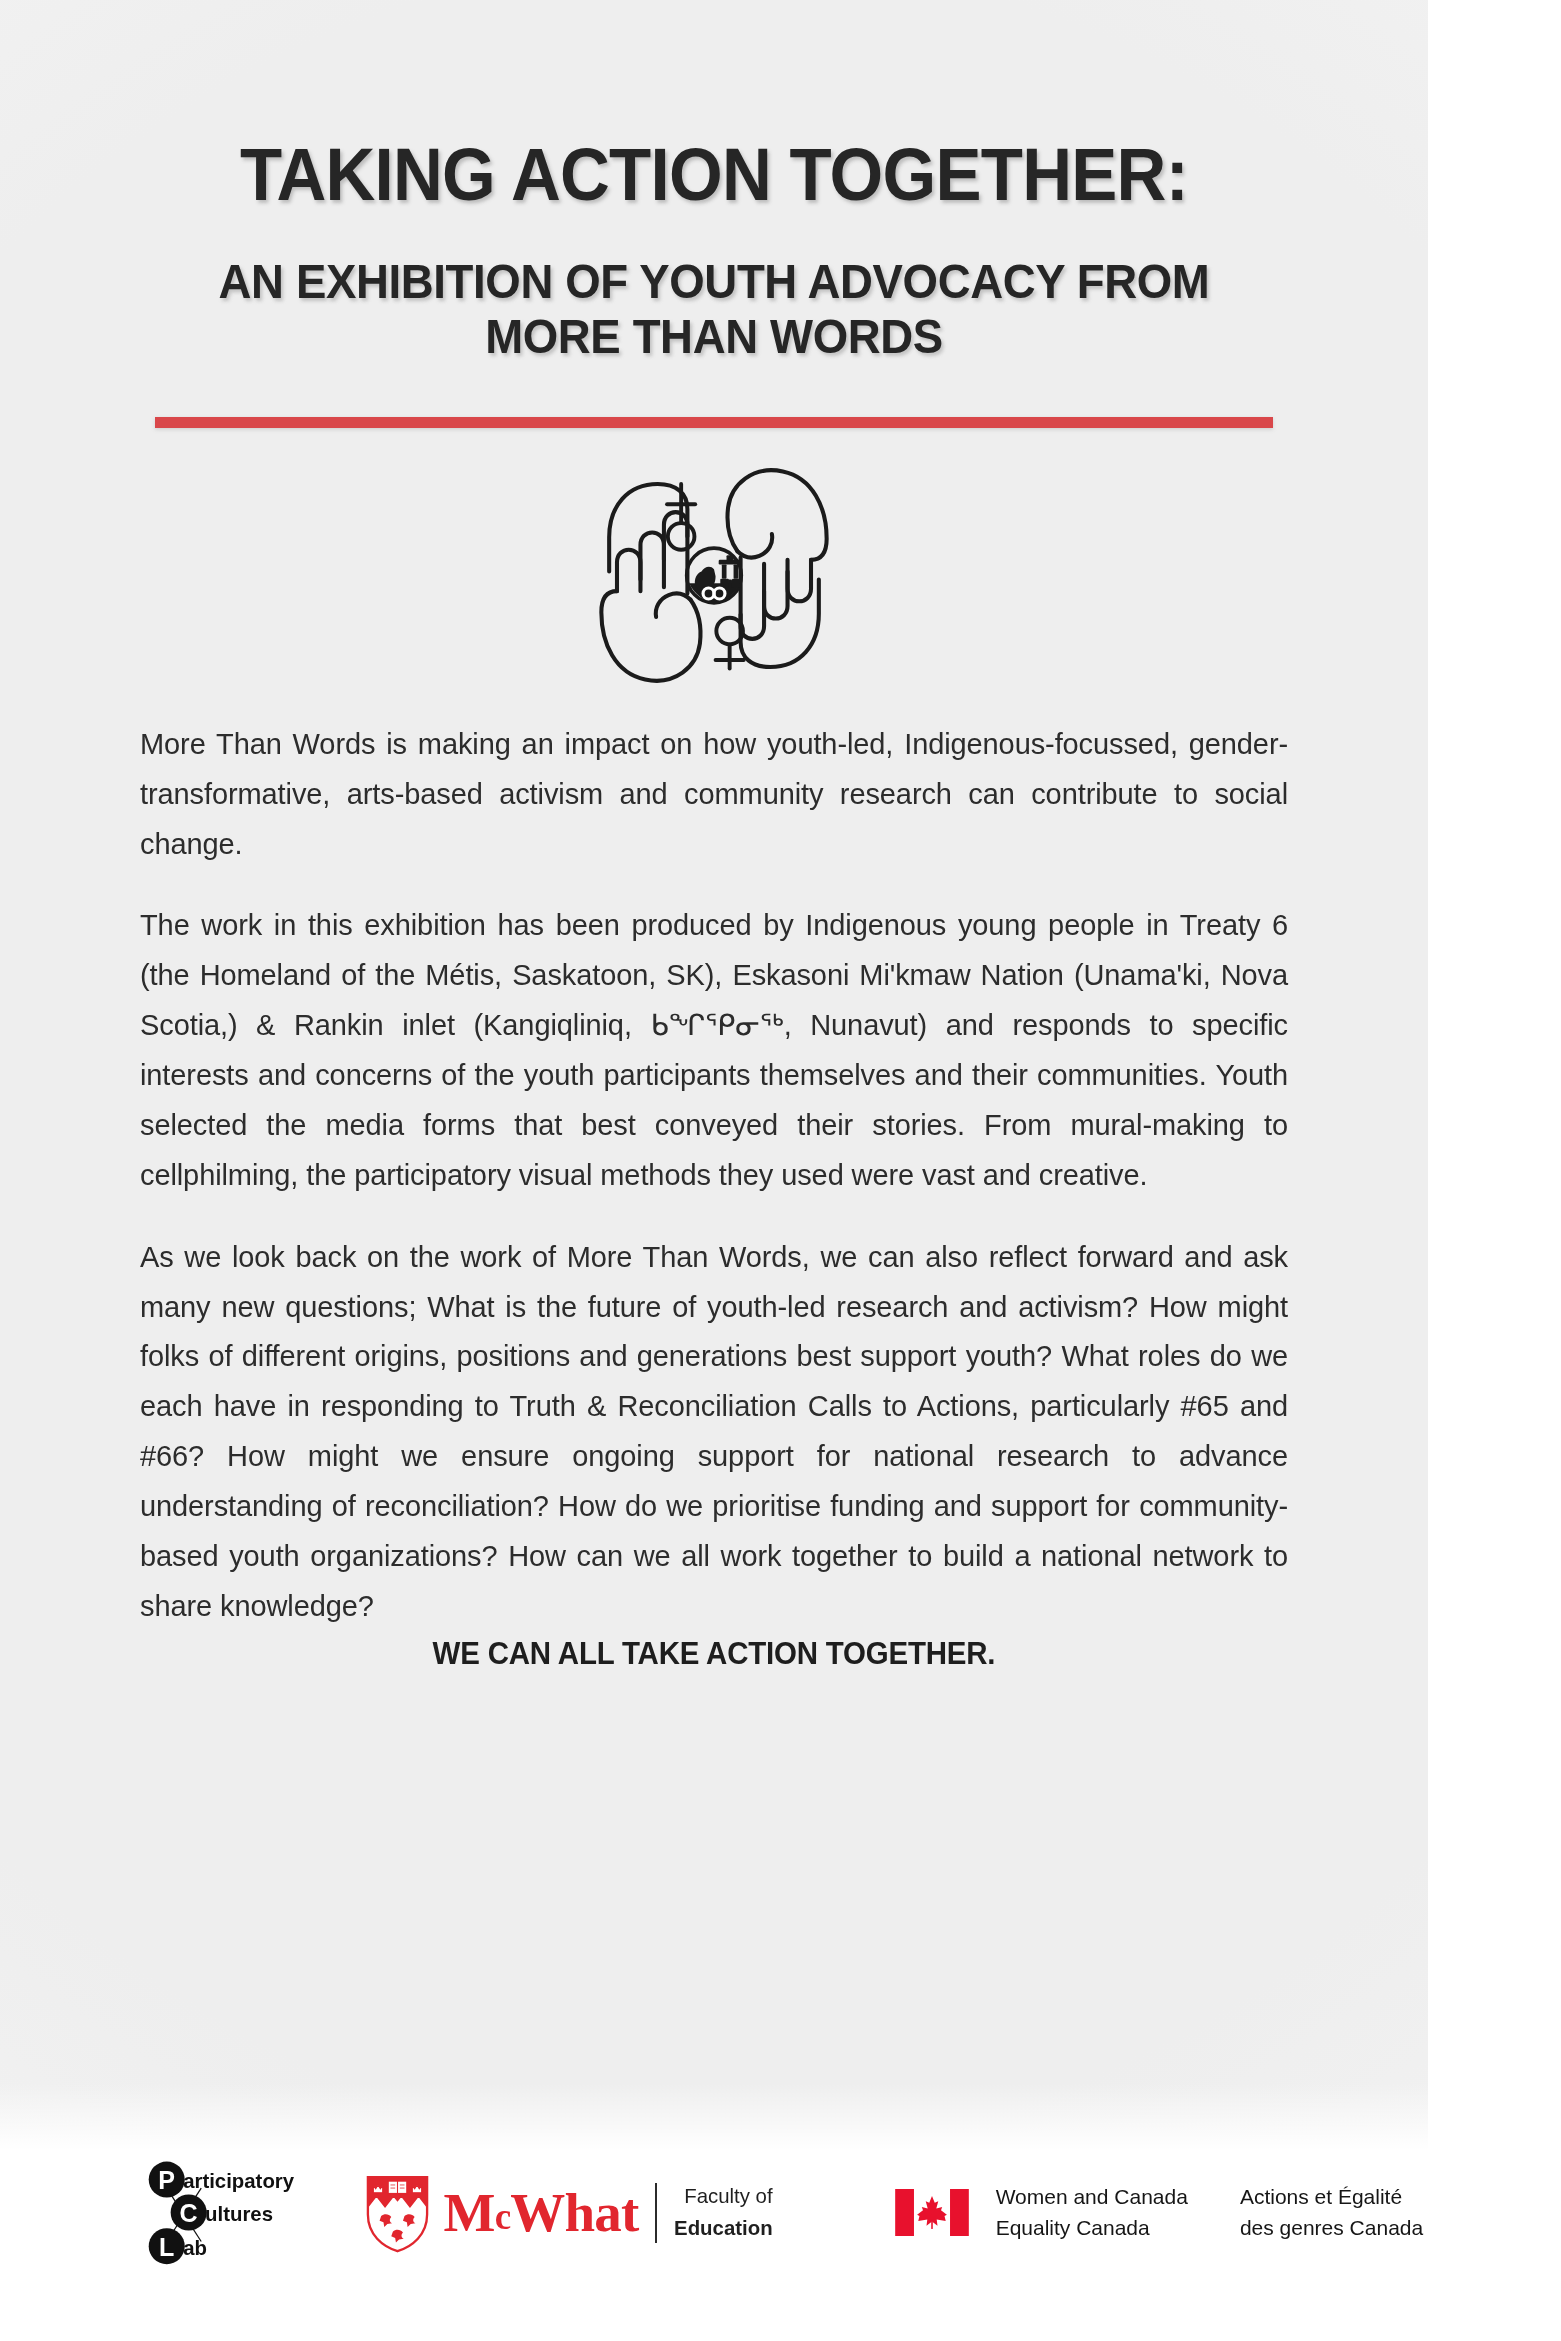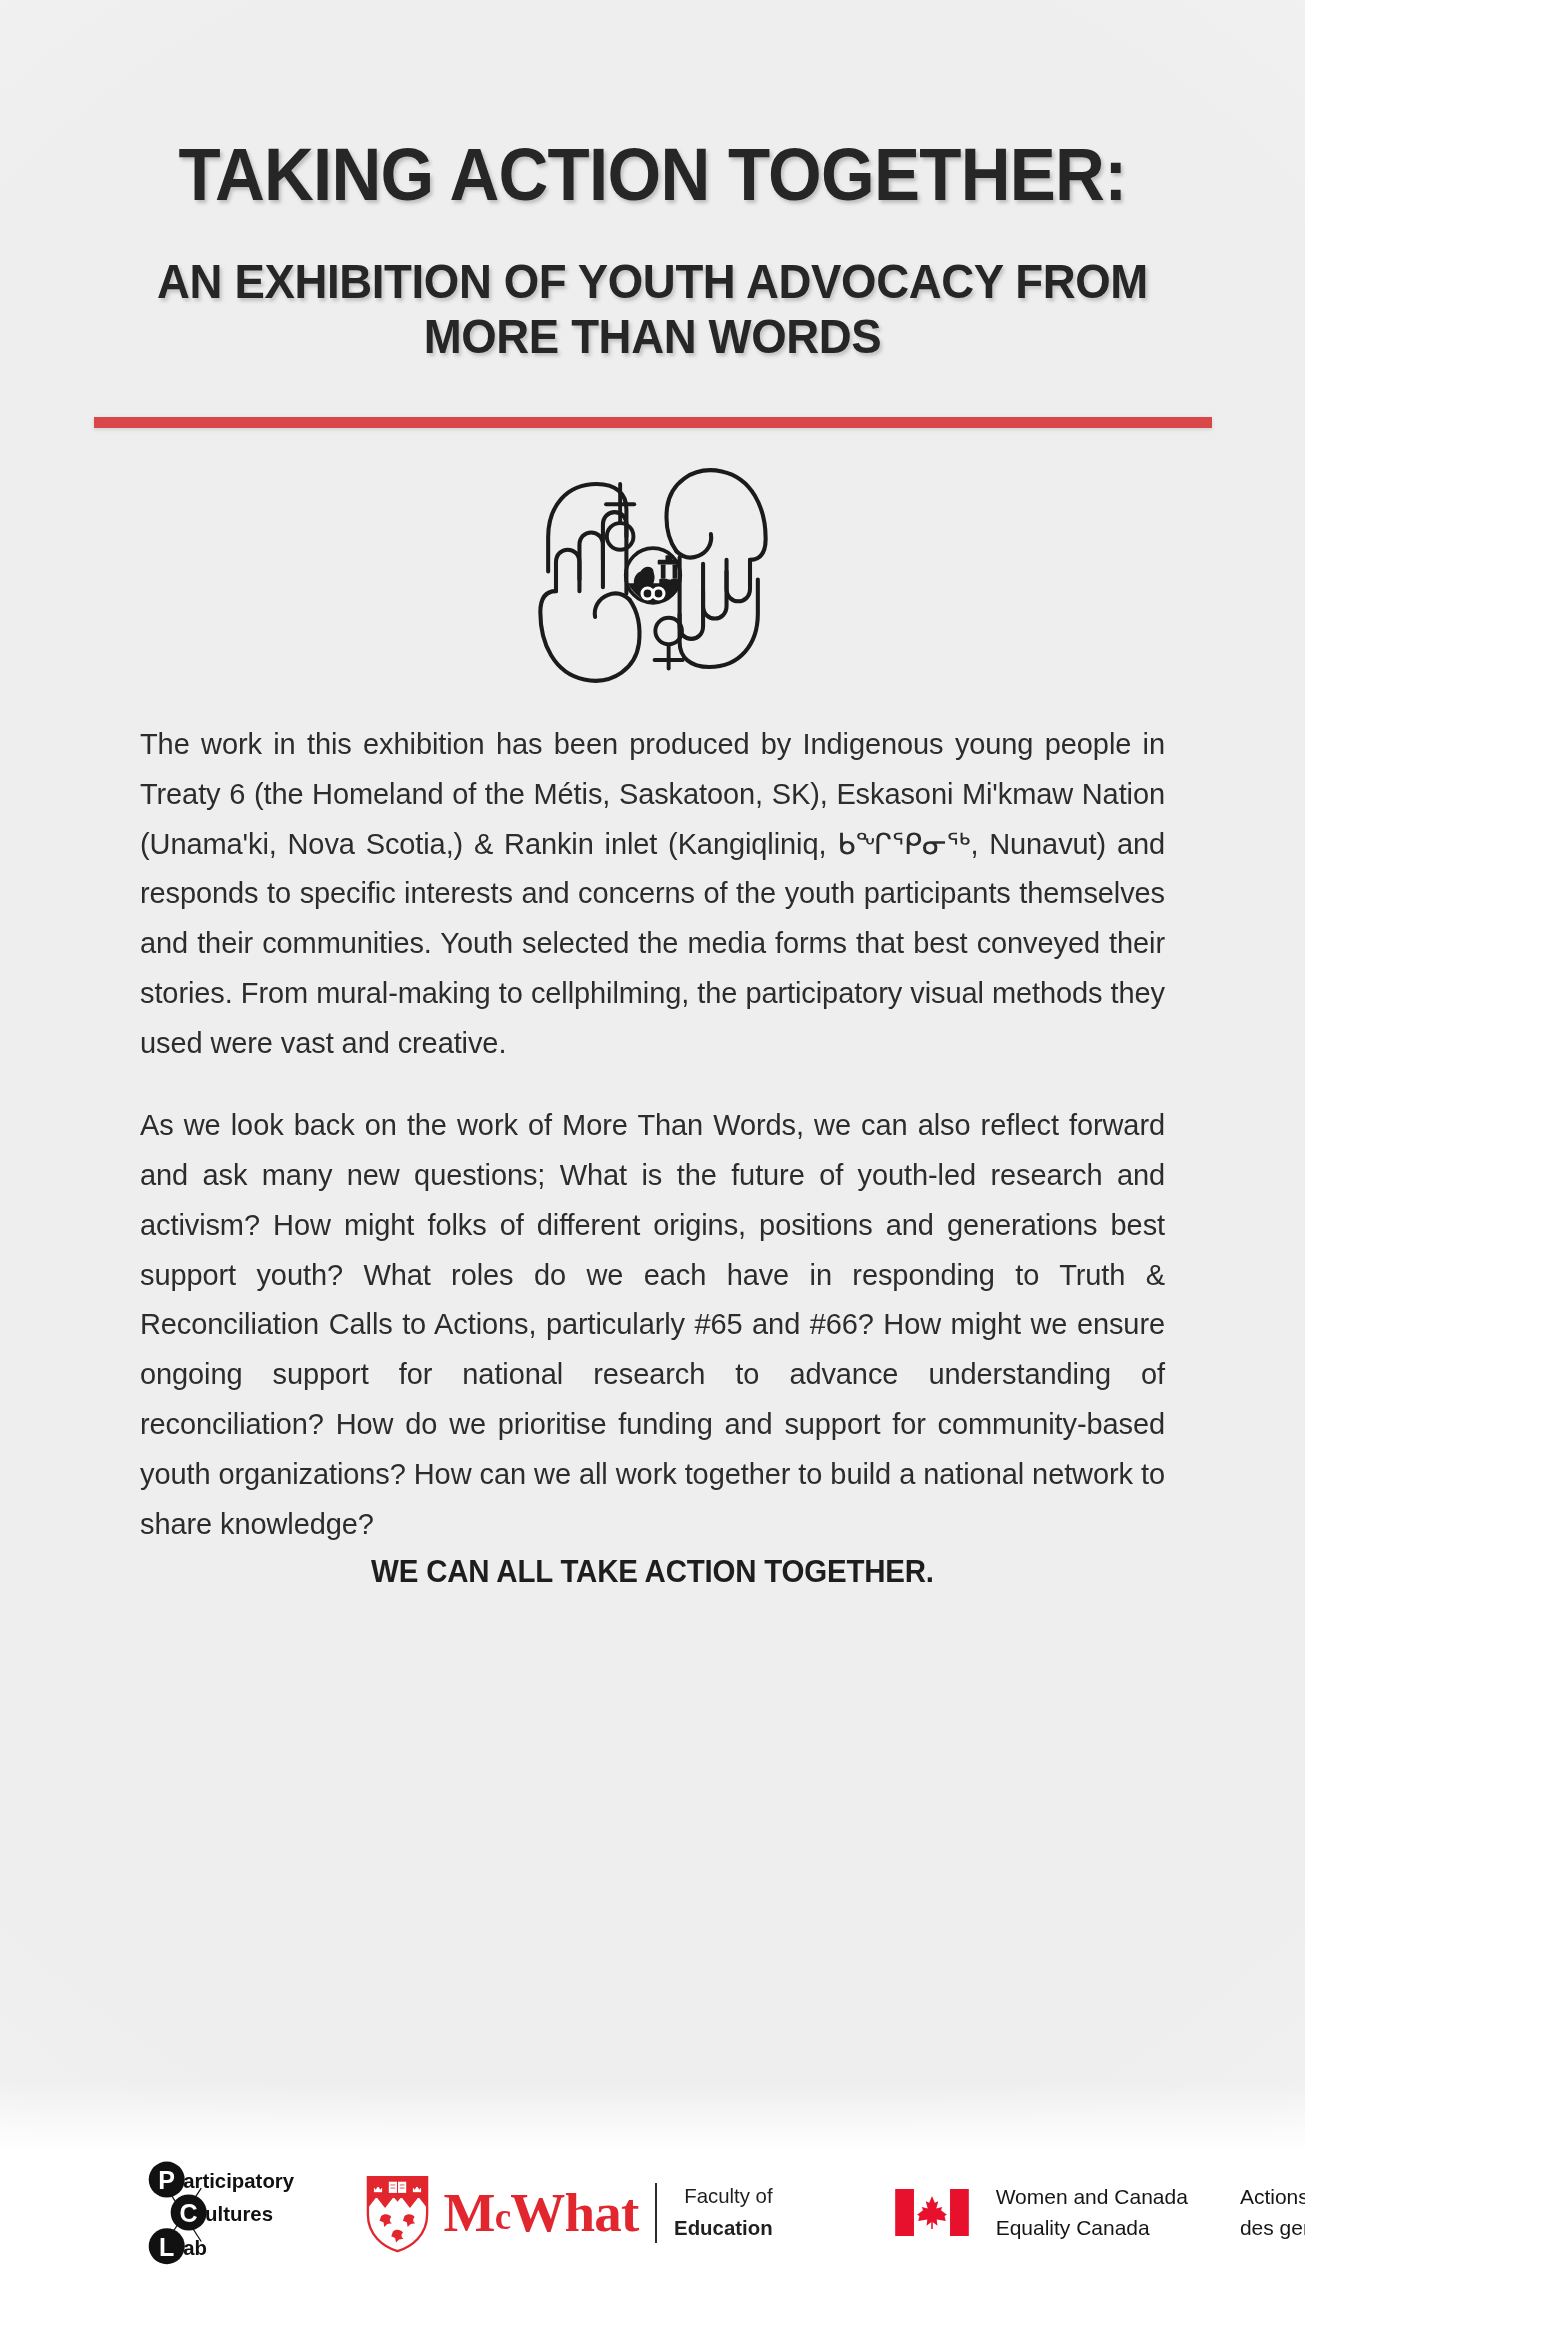--- a/index.html
+++ b/index.html
@@ -9,21 +9,21 @@
   body {
     width: 1561px;
     height: 2342px;
     background: #ffffff;
     font-family: "Liberation Sans", sans-serif;
     overflow: hidden;
   }
 
   .poster {
     position: relative;
-    width: 1305px;
+    width: 1428px;
     height: 2342px;
     box-sizing: border-box;
     background:
       radial-gradient(ellipse 140% 90% at 50% 45%, #eeeeee 0%, #eeeeee 52%, #f4f4f4 74%, #fbfbfb 88%, #ffffff 100%);
     overflow: hidden;
   }
 
   
   .title-block {
     padding-top: 135px;
@@ -242,20 +242,21 @@
 
         <g fill="none" stroke="#ffffff" stroke-width="4">
           <circle cx="163" cy="168" r="7"></circle>
           <circle cx="177" cy="168" r="7"></circle>
         </g>
       </g>
     </svg>
   </div>
 
   <div class="body-text">
+    <p>More Than Words is making an impact on how youth-led, Indigenous-focussed, gender-transformative, arts-based activism and community research can contribute to social change.</p>
     <p><span>The work in this exhibition has been produced by Indigenous young people in Treaty 6 (the Homeland of the Métis, Saskatoon, SK), Eskasoni Mi'kmaw Nation (Unama'ki, Nova Scotia,) &amp; Rankin inlet (Kangiqliniq, </span><span class="syll">ᑲᖏᕿᓂᖅ</span><span>, Nunavut) and responds to specific interests and concerns of the youth participants themselves and their communities. Youth selected the media forms that best conveyed their stories.  From mural-making to cellphilming, the participatory visual methods they used were vast and creative.</span></p>
     <p>As we look back on the work of More Than Words, we can also reflect forward and ask many new questions; What is the future of youth-led research and activism? How might folks of different origins, positions and generations best support youth? What roles do we each  have in responding to Truth &amp; Reconciliation Calls to Actions, particularly #65 and  #66? How might we ensure ongoing support for national research to advance understanding of reconciliation? How do we prioritise funding and support for community-based youth organizations? How can we all work together to build a national network to share knowledge?</p>
   </div>
   <div class="closing">WE CAN ALL TAKE ACTION TOGETHER.</div>
 
   <div class="footer">
 
     <div class="pcl">
       <svg width="165" height="105" viewBox="0 0 210 134">
         <line x1="30" y1="36" x2="74" y2="104" stroke="#111" stroke-width="1.6"></line>

